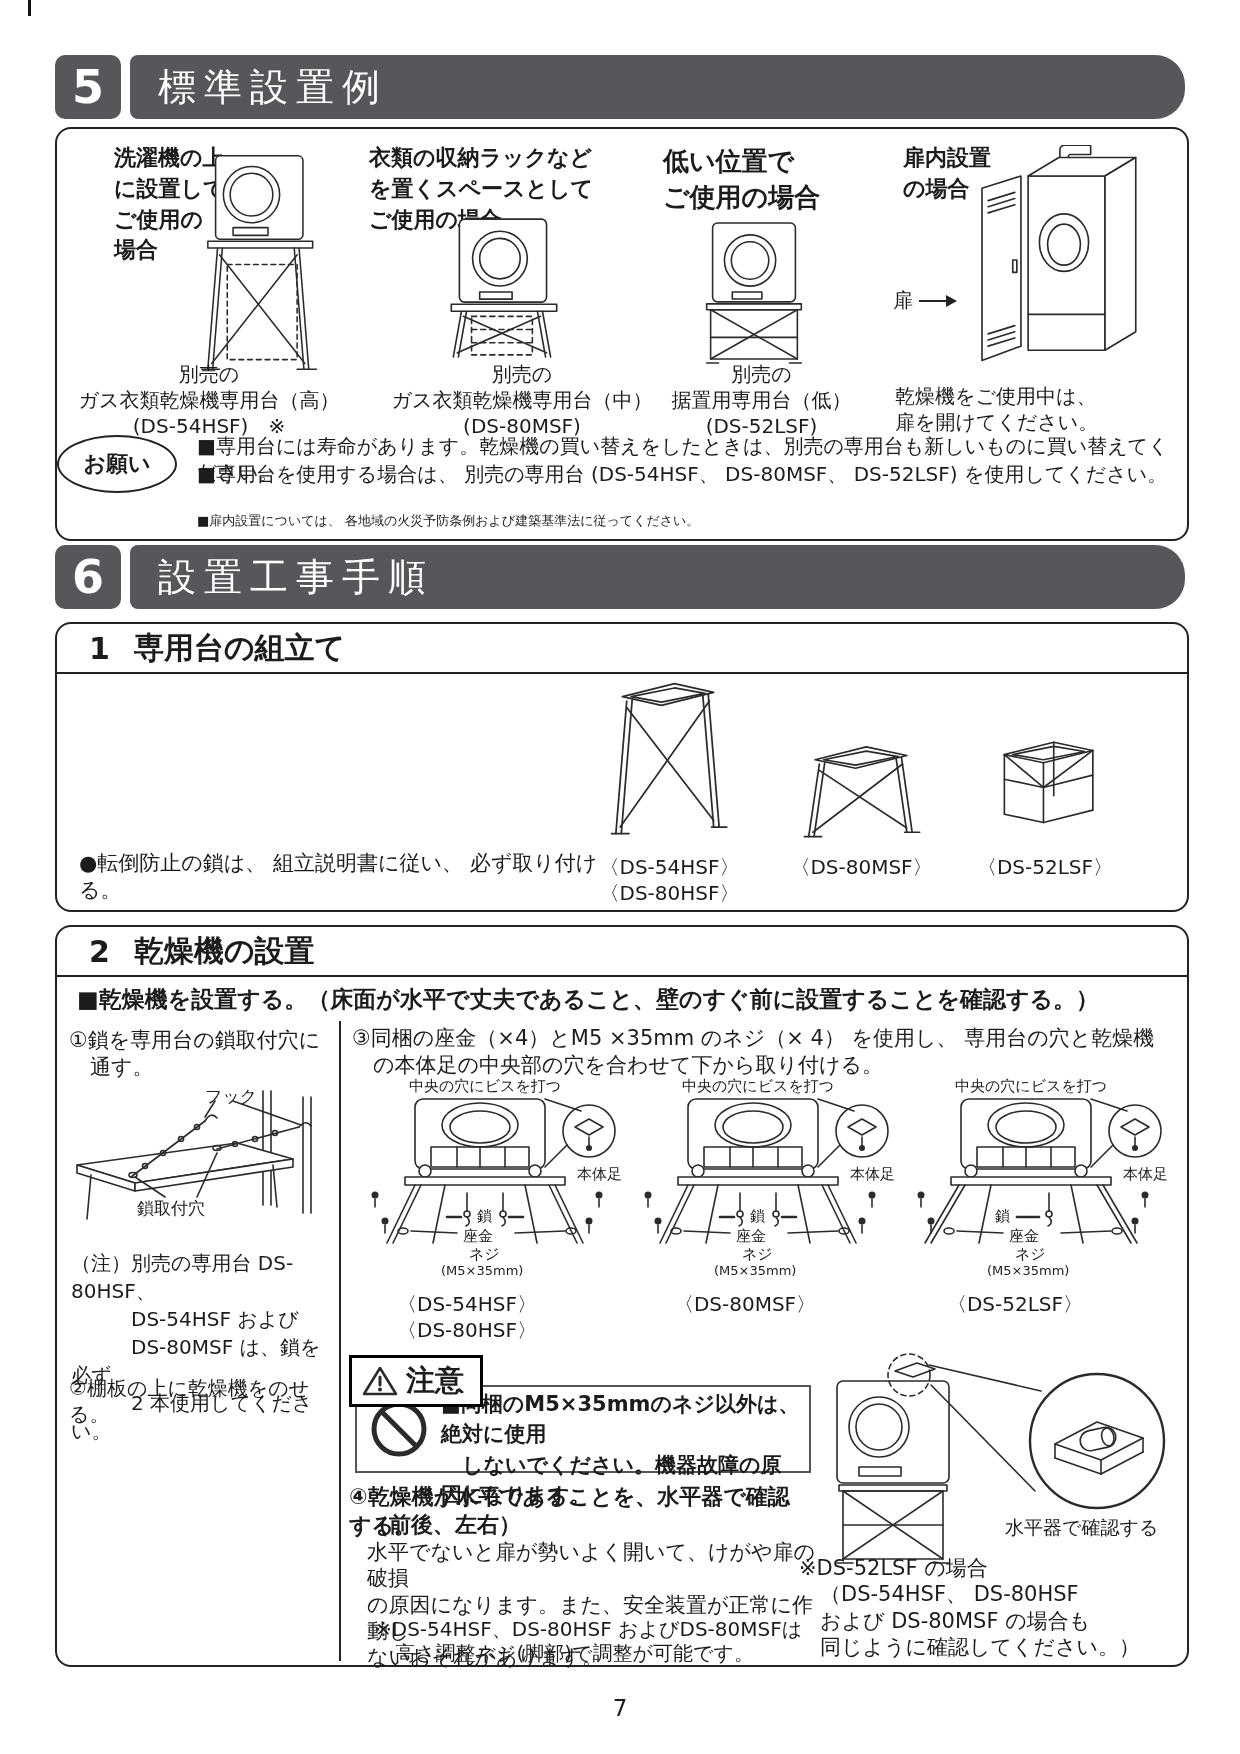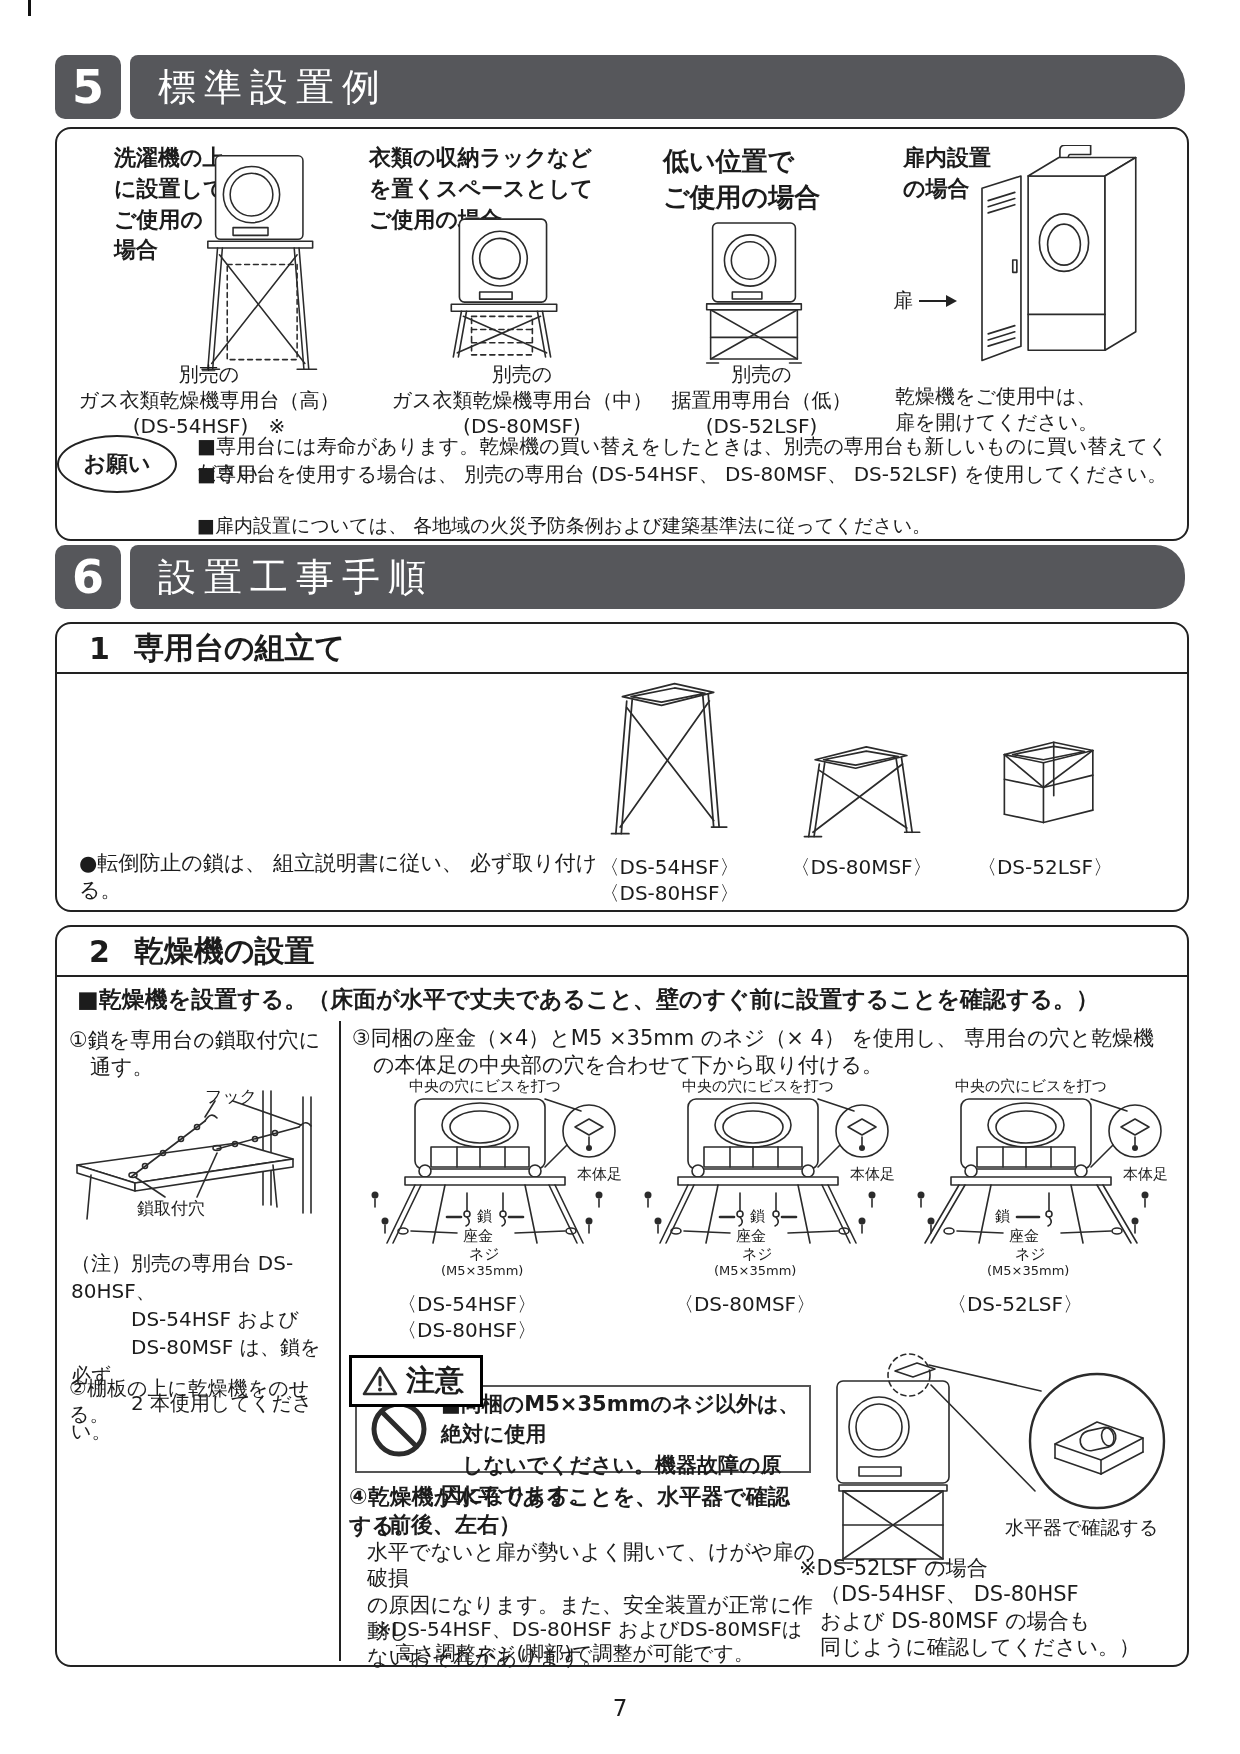--- a/index.html
+++ b/index.html
@@ -137,21 +137,21 @@
     <div class="door-arrow" style="left:836px;top:158px;">
       <span>扉</span>
       <div class="arrow-line"></div>
     </div>
     <div class="t" style="left:838px;top:254px;width:292px;font-size:20px;">乾燥機をご使用中は、
 扉を開けてください。</div>
 
     <div class="ellipse" style="left:0;top:306px;width:116px;height:54px;">お願い</div>
     <div class="t" style="left:140px;top:304px;width:985px;font-size:20px;">■専用台には寿命があります。乾燥機の買い替えをしたときは、別売の専用台も新しいものに買い替えてください。</div>
     <div class="t" style="left:140px;top:332px;width:985px;font-size:20px;">■専用台を使用する場合は、 別売の専用台 (DS-54HSF、 DS-80MSF、 DS-52LSF) を使用してください。</div>
-    <div class="t" style="left:140px;top:384px;width:985px;font-size:19px;">■扉内設置については、 各地域の火災予防条例および建築基準法に従ってください。</div>
+    <div class="t" style="left:140px;top:384px;width:985px;font-size:13px;">■扉内設置については、 各地域の火災予防条例および建築基準法に従ってください。</div>
   </div>
 
   <div class="sec-head" style="left:55px;top:545px;width:1130px;">
     <div class="sec-num">6</div>
     <div class="sec-bar">設置工事手順</div>
   </div>
 
   <div class="frame" style="left:55px;top:622px;width:1130px;height:286px;">
     <div class="sub-head">
       <span>1</span>

